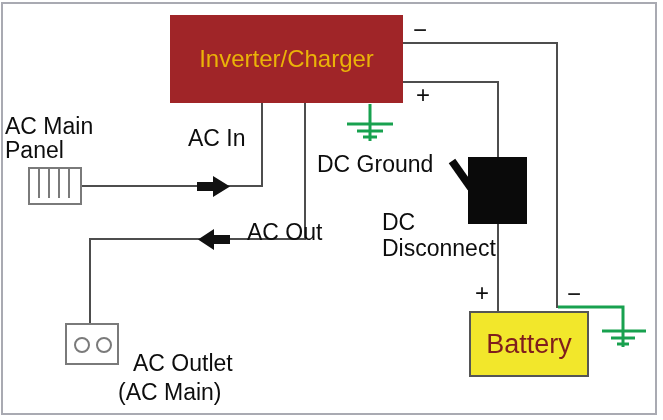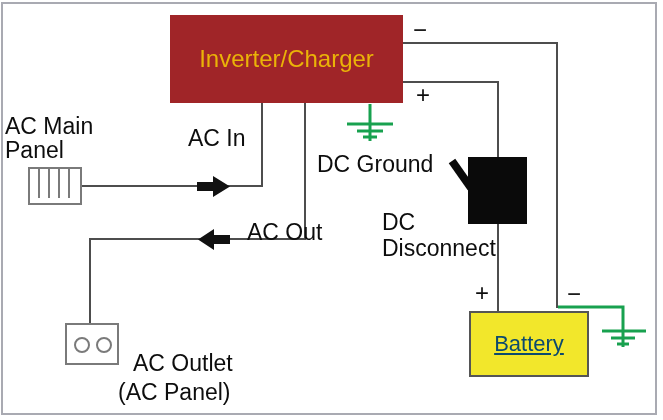--- a/index.html
+++ b/index.html
@@ -23,21 +23,21 @@
   }
   .node-inverter .txt{color:#eab308;font-size:24px;}
   .node-disconnect{
     position:absolute;left:468px;top:157px;width:59px;height:67px;background:#0a0a0a;
   }
   .node-battery{
     position:absolute;left:469px;top:311px;width:116px;height:62px;
     background:#f2e72b;border:2px solid #555;
     display:flex;align-items:center;justify-content:center;
   }
-  .node-battery .txt{font-size:22px;color:#0c4a6e;text-decoration:underline;}
+  .node-battery .txt{font-size:27px;color:#7f1d1d;}
   .panel-icon{
     position:absolute;left:28px;top:167px;width:50px;height:34px;
     border:2px solid #7a7a7a;background:#fff;
   }
   .panel-icon i{position:absolute;top:0;width:2px;height:29px;background:#7a7a7a;}
   .outlet-icon{
     position:absolute;left:65px;top:323px;width:50px;height:38px;
     border:2px solid #7a7a7a;background:#fff;
   }
   .outlet-icon i{
@@ -114,21 +114,21 @@
 
   <div class="label" style="left:223px;top:220px;margin-left:24px;">AC Out</div>
 
   <div class="label" style="left:317px;top:152px;text-align:right;">DC Ground</div>
 
   <div class="label center" style="left:382px;top:209px;width:106px;line-height:26px;">DC
 Disconnect</div>
 
   <div class="label" style="left:133px;top:335px;margin-top:16px;">AC Outlet</div>
 
-  <div class="label" style="left:118px;top:380px;">(AC Panel)</div>
+  <div class="label" style="left:118px;top:380px;">(AC Main)</div>
 
   <div class="sign" style="left:413px;top:18px;">−</div>
   <div class="sign" style="left:416px;top:83px;">+</div>
   <div class="sign" style="left:475px;top:281px;">+</div>
   <div class="sign" style="left:567px;top:282px;">−</div>
 
   <div class="frame"></div>
 </div>
 
 </body></html>

